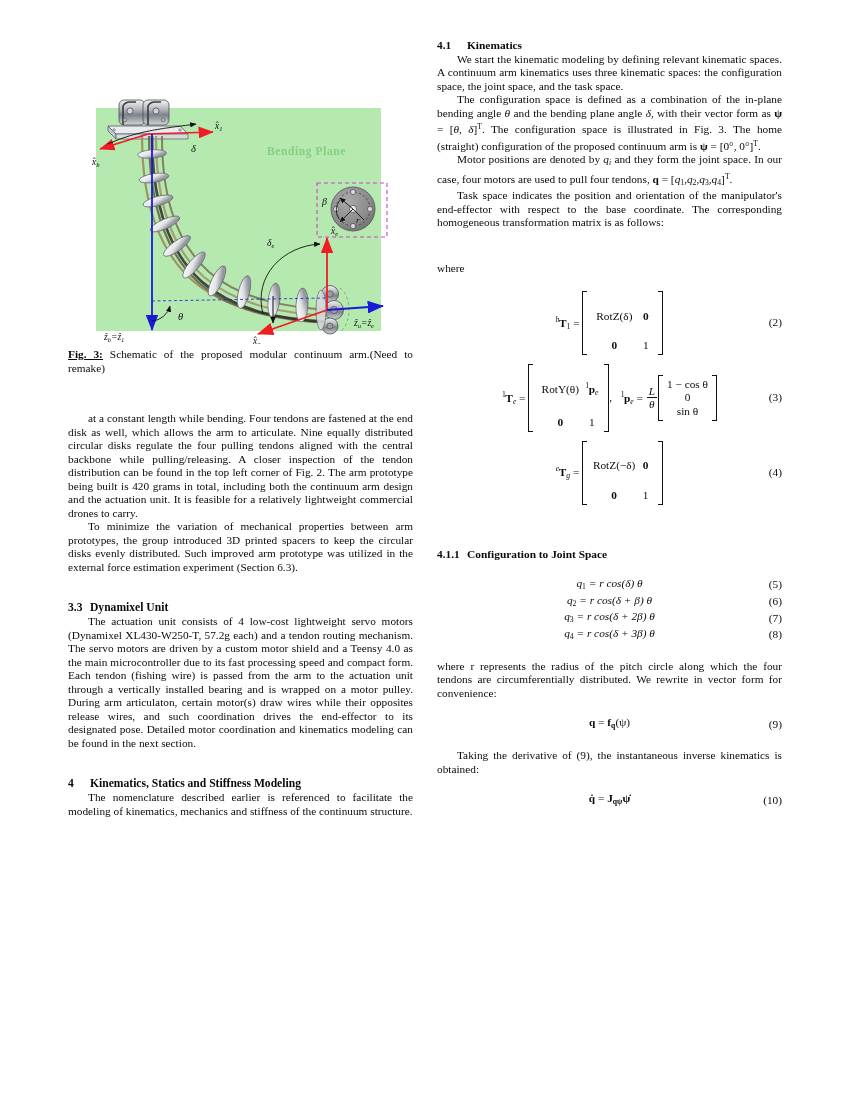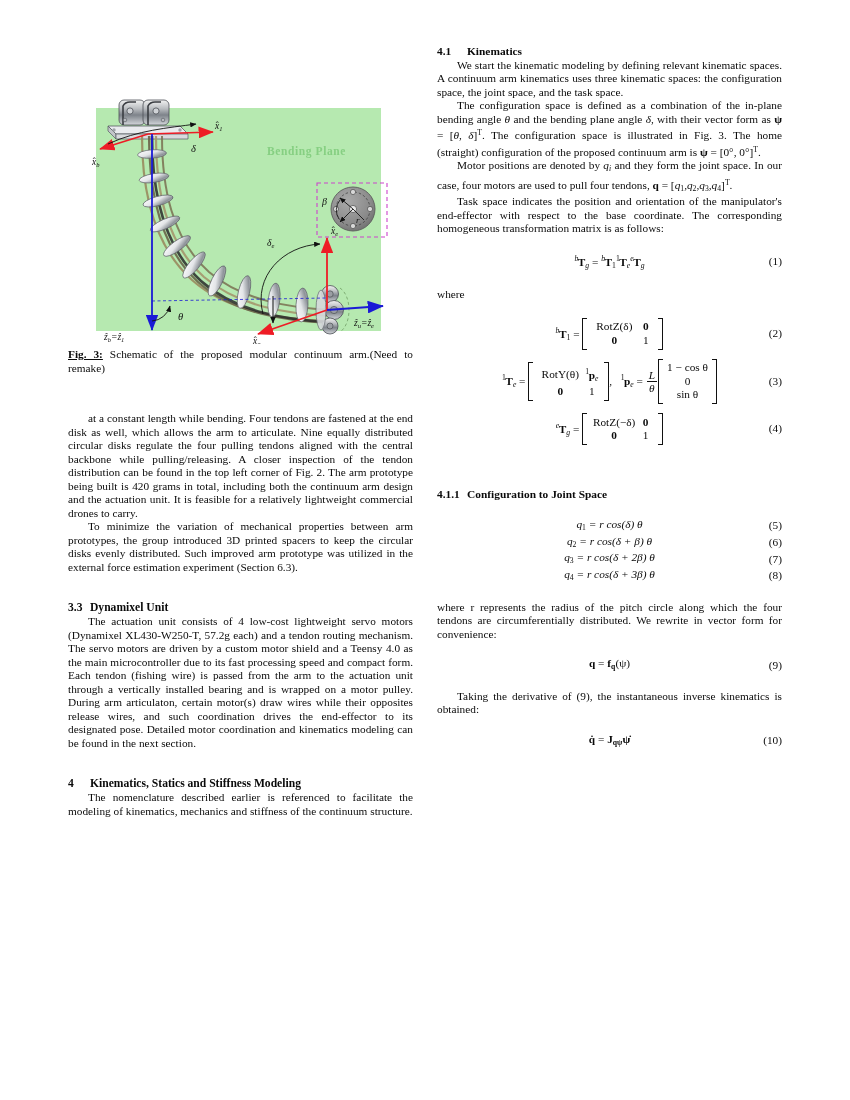--- a/index.html
+++ b/index.html
@@ -15,21 +15,21 @@
     -webkit-font-smoothing: antialiased;
   }
   .page {
     position: absolute;
     left: 0; top: 0;
     width: 850px; height: 1100px;
   }
   .col {
     position: absolute;
     width: 345px;
-    top: 44px;
+    top: 38px;
     font-size: 11.3px;
     line-height: 13.55px;
     text-align: justify;
     text-justify: inter-word;
     hyphens: manual;
   }
   .col-left  { left: 68px; }
   .col-right { left: 437px; }
 
   p { margin: 0; text-indent: 20px; }
@@ -108,21 +108,21 @@
   .matbody {
     display: inline-block;
     padding: 2.5px 2px;
   }
   .matrow {
     display: block;
     text-align: center;
     line-height: 13.5px;
     white-space: nowrap;
   }
-  .matrow .cellA { display: inline-block; min-width: 46px; text-align: center; }
+  .matrow .cellA { display: inline-block; min-width: 46px; text-align: center; margin-top: 16px; }
   .matrow .cellB { display: inline-block; min-width: 17px; text-align: center; }
 
   .frac {
     display: inline-flex;
     flex-direction: column;
     vertical-align: middle;
     text-align: center;
     line-height: 1.08;
     margin: 0 1.5px;
   }
@@ -348,25 +348,20 @@
     <p>We start the kinematic modeling by defining relevant kinematic spaces. A continuum arm kinematics uses three kinematic spaces: the configuration space, the joint space, and the task space.</p>
 
     <p><span>The configuration space is defined as a combination of the in-plane bending angle </span><span class="mi">θ</span><span> and the bending plane angle </span><span class="mi">δ</span><span>, with their vector form as </span><span class="mb">ψ</span><span> = [</span><span class="mi">θ</span><span>, </span><span class="mi">δ</span><span>]</span><sup class="s">T</sup><span>. The configuration space is illustrated in Fig. 3. The home (straight) configuration of the proposed continuum arm is </span><span class="mb">ψ</span><span> = [0°, 0°]</span><sup class="s">T</sup>.</p>
 
     <p><span>Motor positions are denoted by </span><span class="mi">q</span><sub class="s">i</sub><span> and they form the joint space. In our case, four motors are used to pull four tendons, </span><span class="mb">q</span><span> = [</span><span class="mi">q<sub class="sn">1</sub>,q<sub class="sn">2</sub>,q<sub class="sn">3</sub>,q<sub class="sn">4</sub></span><span>]</span><sup class="s">T</sup>.</p>
 
     <p>Task space indicates the position and orientation of the manipulator's end-effector with respect to the base coordinate. The corresponding homogeneous transformation matrix is as follows:</p>
 
     <div class="gap-md"></div>
 
-    <div class="eqline">
-      <span class="presup">b</span><span class="mb">T</span><sub class="s">g</sub>
-      <span>=&nbsp;<span class="presup">b</span><span class="mb">T</span><sub class="sn">1</sub><span class="presupn">1</span><span class="mb">T</span><sub class="s">e</sub><span class="presup">e</span><span class="mb">T</span><sub class="s">g</sub></span>
-      <span class="eqnum">(1)</span>
-    </div>
 
     <div class="gap-md"></div>
 
     <p class="noindent">where</p>
 
     <div class="gap-md"></div>
 
     <div class="eqline">
       <span class="eqrow">
         <span class="lhs"><span class="presup">b</span><span class="mb">T</span><sub class="sn">1</sub>&nbsp;=&nbsp;</span>

